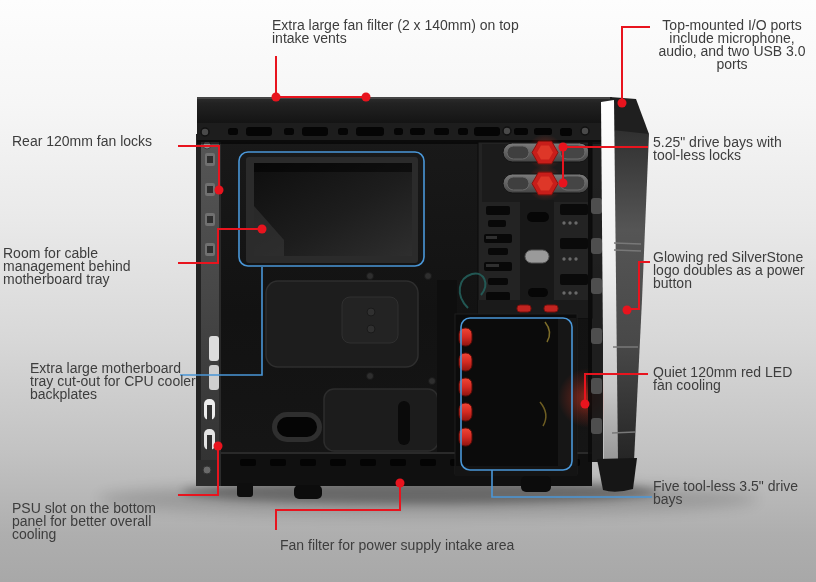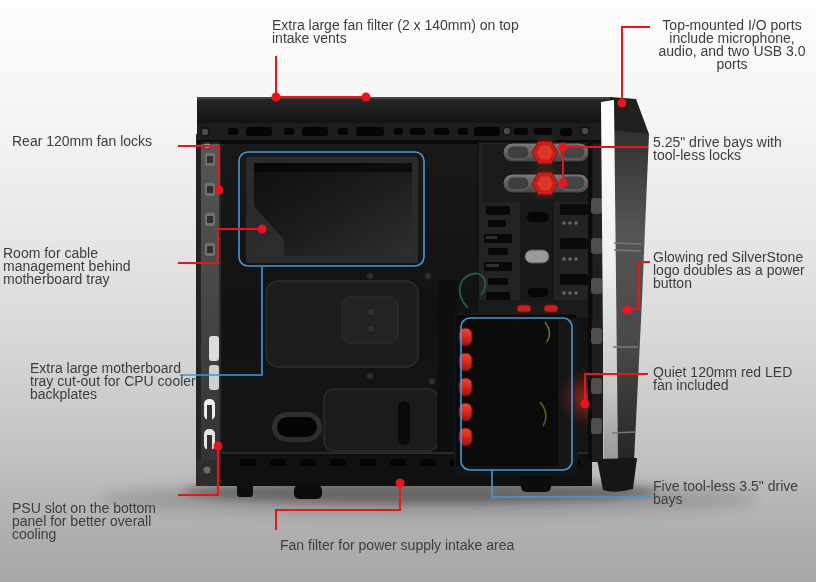--- a/index.html
+++ b/index.html
@@ -335,19 +335,19 @@
 <div class="label" style="left:3px;top:247px;width:130px;">Room for cable management behind motherboard tray</div>
 
 <div class="label" style="left:12px;top:362px;width:175px;margin-left:18px;">Extra large motherboard tray cut-out for CPU cooler backplates</div>
 
 <div class="label" style="left:12px;top:478px;width:180px;margin-top:24px;">PSU slot on the bottom panel for better overall cooling</div>
 
 <div class="label" style="left:653px;top:136px;width:156px;">5.25" drive bays with tool-less locks</div>
 
 <div class="label" style="left:653px;top:251px;width:175px;">Glowing red SilverStone logo doubles as a power button</div>
 
-<div class="label" style="left:653px;top:366px;width:155px;">Quiet 120mm red LED fan included</div>
+<div class="label" style="left:653px;top:366px;width:155px;">Quiet 120mm red LED fan cooling</div>
 
 <div class="label" style="left:653px;top:480px;width:170px;">Five tool-less 3.5" drive bays</div>
 
 <div class="label" style="left:272px;top:539px;width:280px;margin-left:8px;">Fan filter for power supply intake area</div>
 
 </div>
 
 </body></html>

